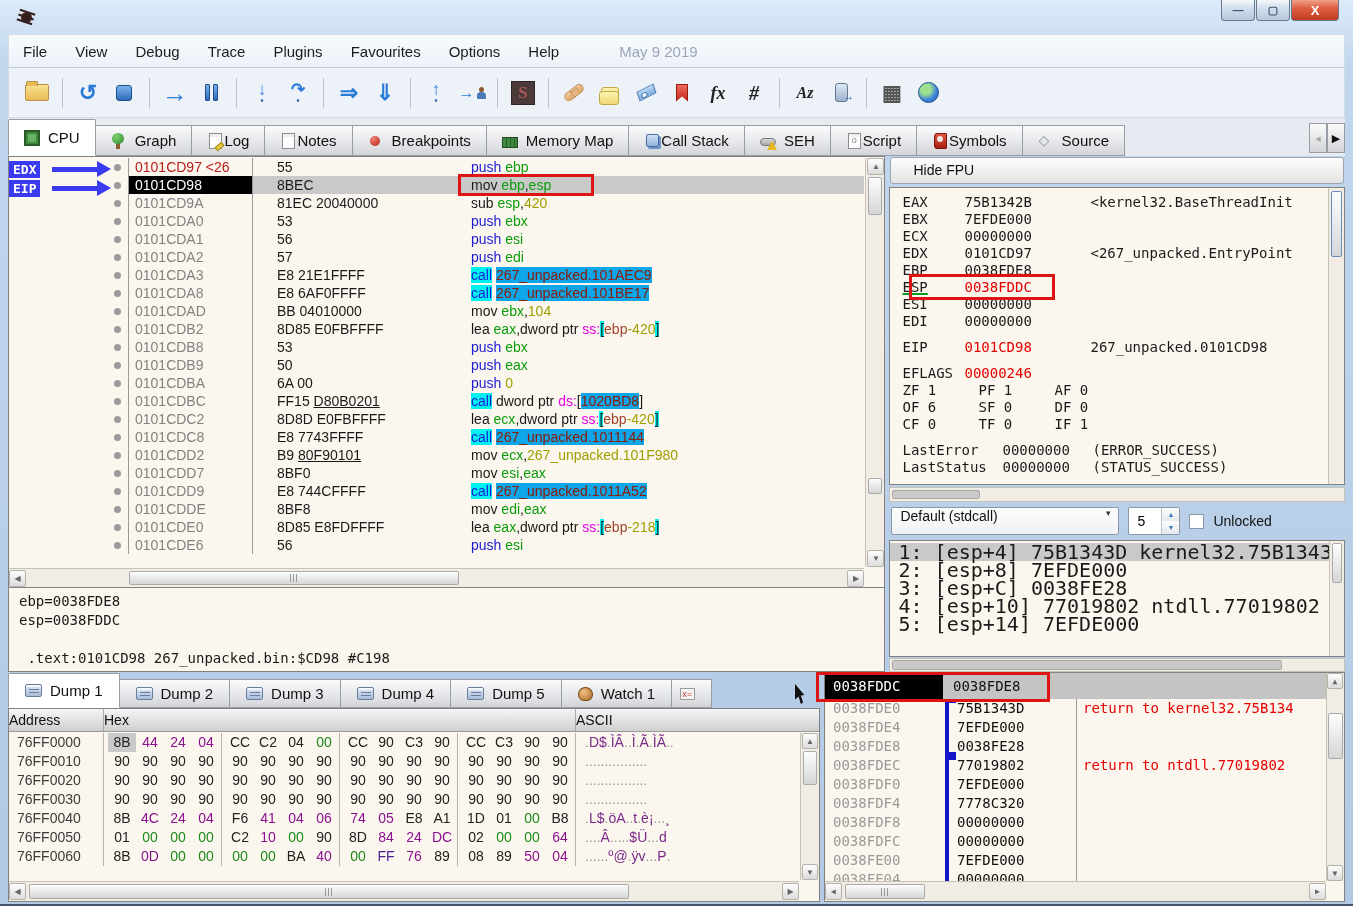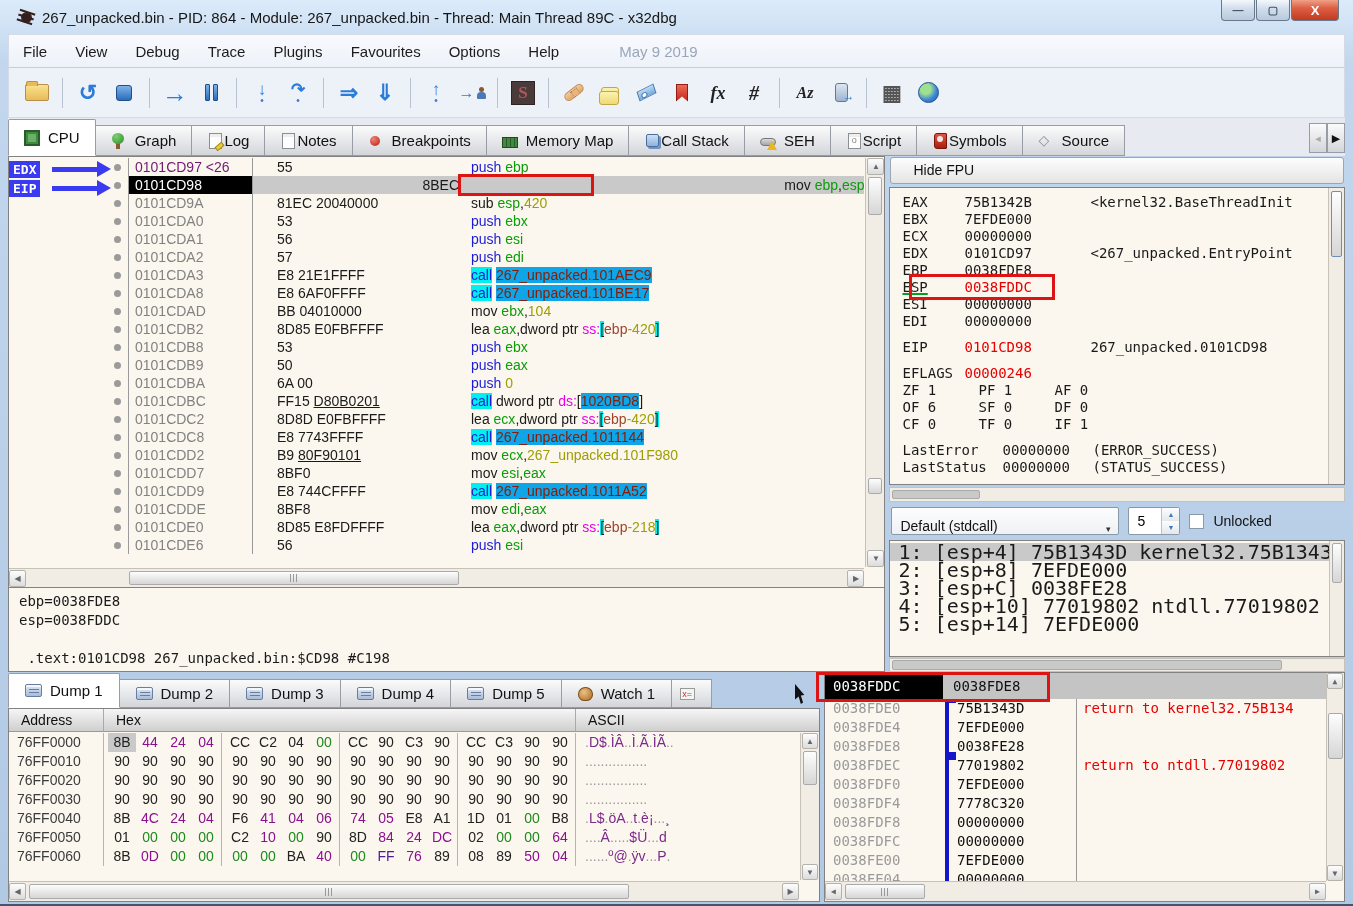--- a/index.html
+++ b/index.html
@@ -126,25 +126,25 @@
   .right-col { flex:1; display:flex; flex-direction:column; padding-left:4px; }
   
   .disasm { height:432px; position:relative; overflow:hidden; }
   .disasm-rows { position:absolute; left:0; top:1px; right:20px; bottom:20px; overflow:hidden; }
   .drow { height:18px; display:flex; font-size:14px; line-height:18px; white-space:pre; }
   .gut { width:98px; flex:0 0 auto; }
   .dotc { width:22px; flex:0 0 auto; position:relative; border-right:1px solid #9a9a9a; }
   .dotc::before { content:""; position:absolute; left:7px; top:6px; width:7px; height:7px;
     border-radius:50%; background:#9a9a9a; }
   .addr { width:124px; flex:0 0 auto; padding-left:6px; overflow:hidden; border-right:1px solid #9a9a9a; }
-  .a-gray { color:#828282; } .a-red { color:#701a75; }
+  .a-gray { color:#828282; } .a-red { color:#b91c1c; }
   .drow.sel .addr { background:#000; color:#fff; }
   .bytes { width:206px; flex:0 0 auto; padding-left:24px; color:#1a1a1a; overflow:hidden; }
   .instr { flex:1; padding-left:12px; overflow:hidden; }
-  .drow.sel .bytes, .drow.sel .instr { background:#c9c9c9;text-align:right; }
+  .drow.sel .bytes, .drow.sel .instr { background:#c9c9c9; }
   .s-mn { color:#1b1bd6; } .s-k { color:#1a1a1a; } .s-reg { color:#0b9c0b; }
   .s-num { color:#9e9e00; } .s-seg { color:#e800e8; }
   .s-call { background:#00f0f0; color:#1b1bd6; }
   .s-tgt { background:#0ea5e9; color:#8b1a00; }
   .s-br { background:#00f0f0; color:#1a1a1a; }
   .s-mreg { color:#a0432b; } .s-u { color:#1a1a1a; text-decoration:underline; }
   
   .vscroll { position:absolute; top:1px; right:0; bottom:20px; width:19px;
     background:#f1ede4; border-left:1px solid #c6c2b8; }
   .hscroll { position:absolute; left:0; right:20px; bottom:0; height:19px;
@@ -174,21 +174,21 @@
   .rcom { color:#1a1a1a; overflow:hidden; white-space:pre; }
   .fcell { width:76px; color:#1a1a1a; }
   .regs-vscroll { position:absolute; right:0; top:0; bottom:0; width:16px; background:#f1ede4; border-left:1px solid #c6c2b8; }
   .regs-vscroll .thumb { left:2px; right:2px; top:3px; height:66px; border-color:#6e8cb8; }
   .reg-hscroll { height:16px; margin-top:2px; background:#f1ede4; border:1px solid #c6c2b8; position:relative; }
   .reg-hscroll .thumb { left:2px; top:2px; bottom:2px; width:88px; background:#c9c9c9; }
   
   .callconv { height:40px; display:flex; align-items:center; padding:0 2px; gap:9px; }
   .ccselect { width:228px; height:28px; background:linear-gradient(#fdfdfd,#eef1f4);
     border:1px solid #8a99a8; border-radius:2px; font-size:14px; color:#111;
-    display:flex; align-items:flex-end; padding:0 8px; justify-content:space-between; }
+    display:flex; align-items:flex-start; padding:0 8px; justify-content:space-between; }
   .ccarrow { font-size:9px; color:#333; }
   .spinner { width:52px; height:28px; border:1px solid #8a99a8; background:#fff; border-radius:2px;
     display:flex; font-size:14px; }
   .spin-val { flex:1; display:flex; align-items:center; padding-left:8px; }
   .spin-btns { width:18px; display:flex; flex-direction:column; border-left:1px solid #b8c2cc; }
   .spin-btns div { flex:1; display:flex; align-items:center; justify-content:center;
     font-size:7px; color:#3d77c4; background:linear-gradient(#fdfdfd,#e4e8ec); }
   .checkbox { width:15px; height:15px; background:#fff; border:1px solid #8a99a8; }
   .cc-label { font-size:14px; color:#111; }
   
@@ -209,21 +209,21 @@
   .dtab:first-child { border-left-width:1px; }
   .dtab.active { height:35px; background:#fff; border-bottom-color:#fff; border-left-width:1px;
     border-radius:2px 2px 0 0; z-index:2; }
   .dtab .ticon { margin-right:8px; }
   .dtab.partial { padding:0 8px; }
   .mini-btn { position:absolute; right:0; bottom:2px; width:20px; height:26px;
     background:linear-gradient(#fbfbfb,#d3d5d9); border:1px solid #989ca4; }
   .dump-body { flex:1; position:relative; overflow:hidden; background:#fcf7ee; border:1px solid #828282; }
   .dump-header { height:23px; display:flex; background:linear-gradient(#f6f6f6,#cfcfcf);
     border-bottom:1px solid #9a9a9a; font-size:14px; color:#111; align-items:center; }
-  .dh-cell { padding-left:12px; position:relative; height:100%; display:flex; align-items:center; }
+  .dh-cell { padding-left:0; position:relative; height:100%; display:flex; align-items:center; }
   .dh-cell + .dh-cell { border-left:1px solid #aaa; }
   .dh-addr { width:94px; } .dh-hex { width:472px; } .dh-ascii { flex:1; }
   .hex-rows { position:absolute; top:24px; left:0; right:20px; bottom:21px; overflow:hidden; }
   .hrow { height:19px; display:flex; font-size:14px; line-height:19px; white-space:pre; }
   .hrow .haddr { width:94px; flex:0 0 auto; padding-left:8px; color:#3c3c3c; }
   .hgroup { width:118px; flex:0 0 auto; display:flex; border-left:1px solid #b8b4aa; padding-left:4px; }
   .hb { width:28px; text-align:center; }
   .c-k { color:#222; } .c-p { color:#8b1090; } .c-g { color:#1c8a1c; } .c-r { color:#4c1d95; }
   .bsel { background:#c9c9c9; }
   .hascii { flex:1; border-left:1px solid #b8b4aa; padding-left:9px; display:flex; }
@@ -265,21 +265,20 @@
     clip-path:polygon(0 0,0 78%,28% 62%,45% 100%,62% 93%,45% 58%,72% 55%);
     filter:drop-shadow(1px 0 0 #fff) drop-shadow(-1px 0 0 #fff); }
 </style>
 </head>
 <body>
 
 <div class="window">
 
   <div class="titlebar">
     <span class="app-icon"></span>
-    <span class="title-text">267_unpacked.bin - PID: 864 - Module: 267_unpacked.bin - Thread: Main Thread 89C - x32dbg</span>
     <div class="caption-buttons">
       <div class="cap-btn">—</div>
       <div class="cap-btn">▢</div>
       <div class="cap-btn close">X</div>
     </div>
   </div>
 
   <div class="menubar" id="menu-items">
       <div class="menu-item">File</div>
       <div class="menu-item">View</div>

